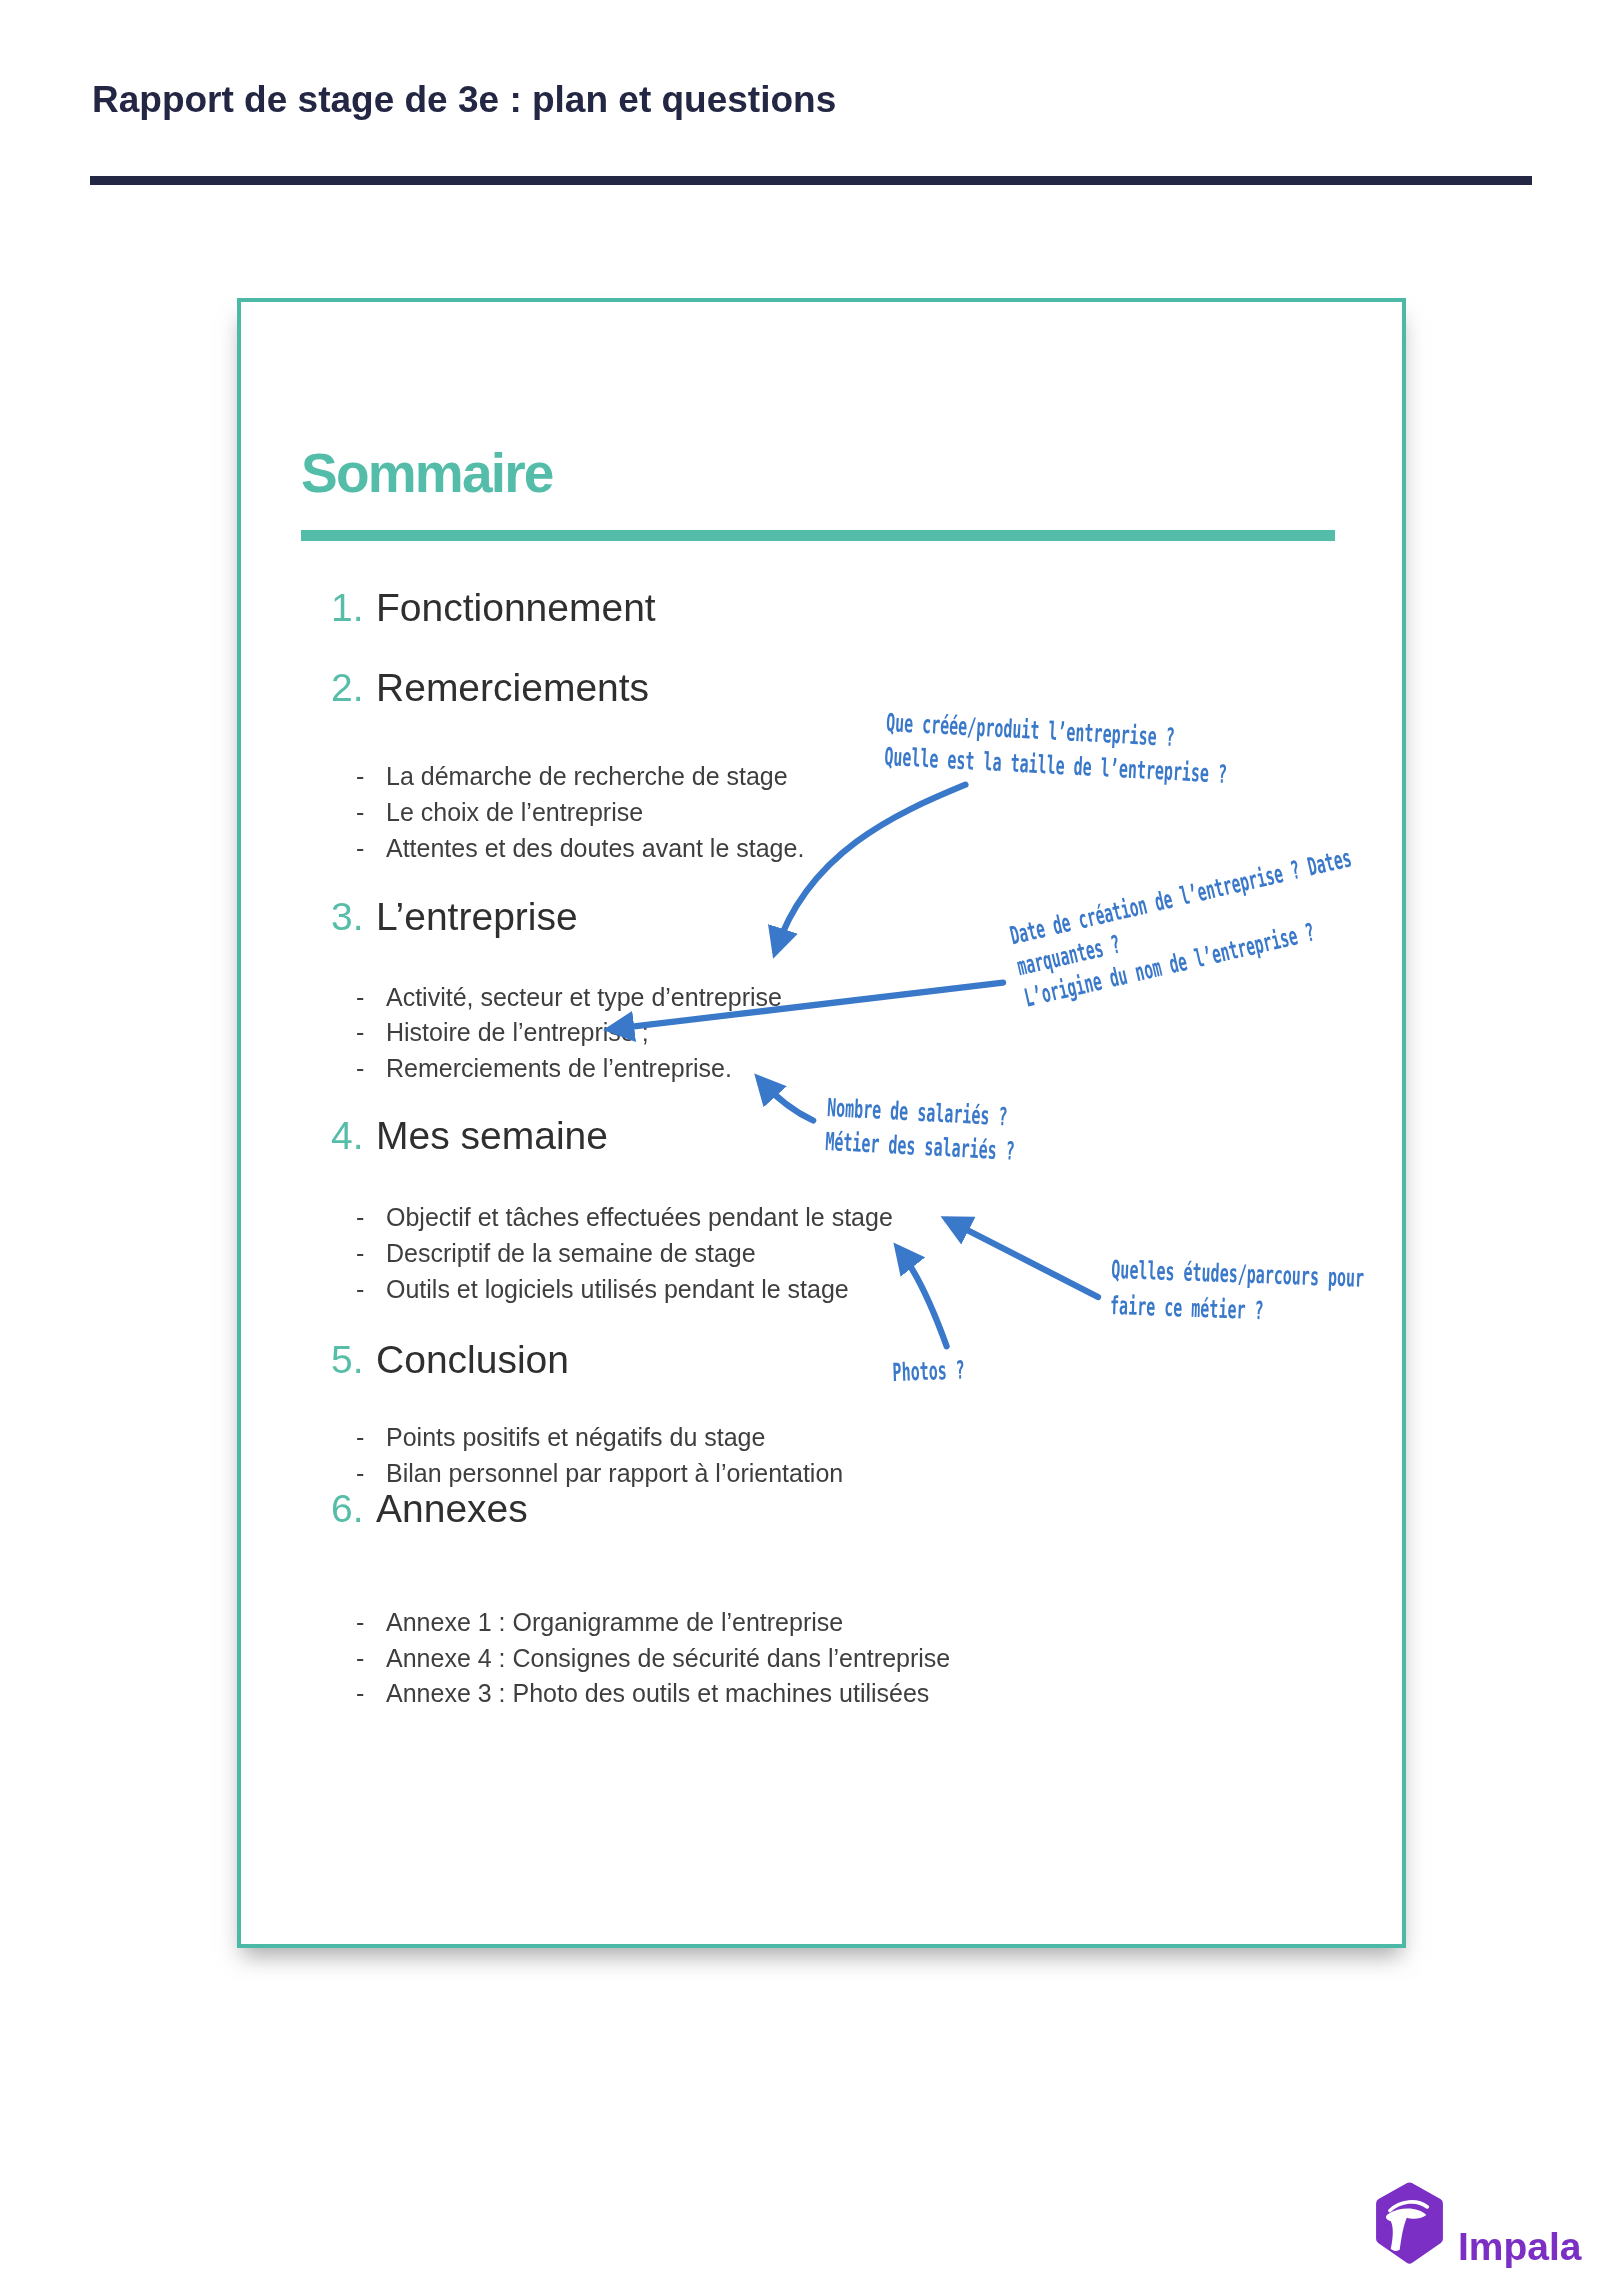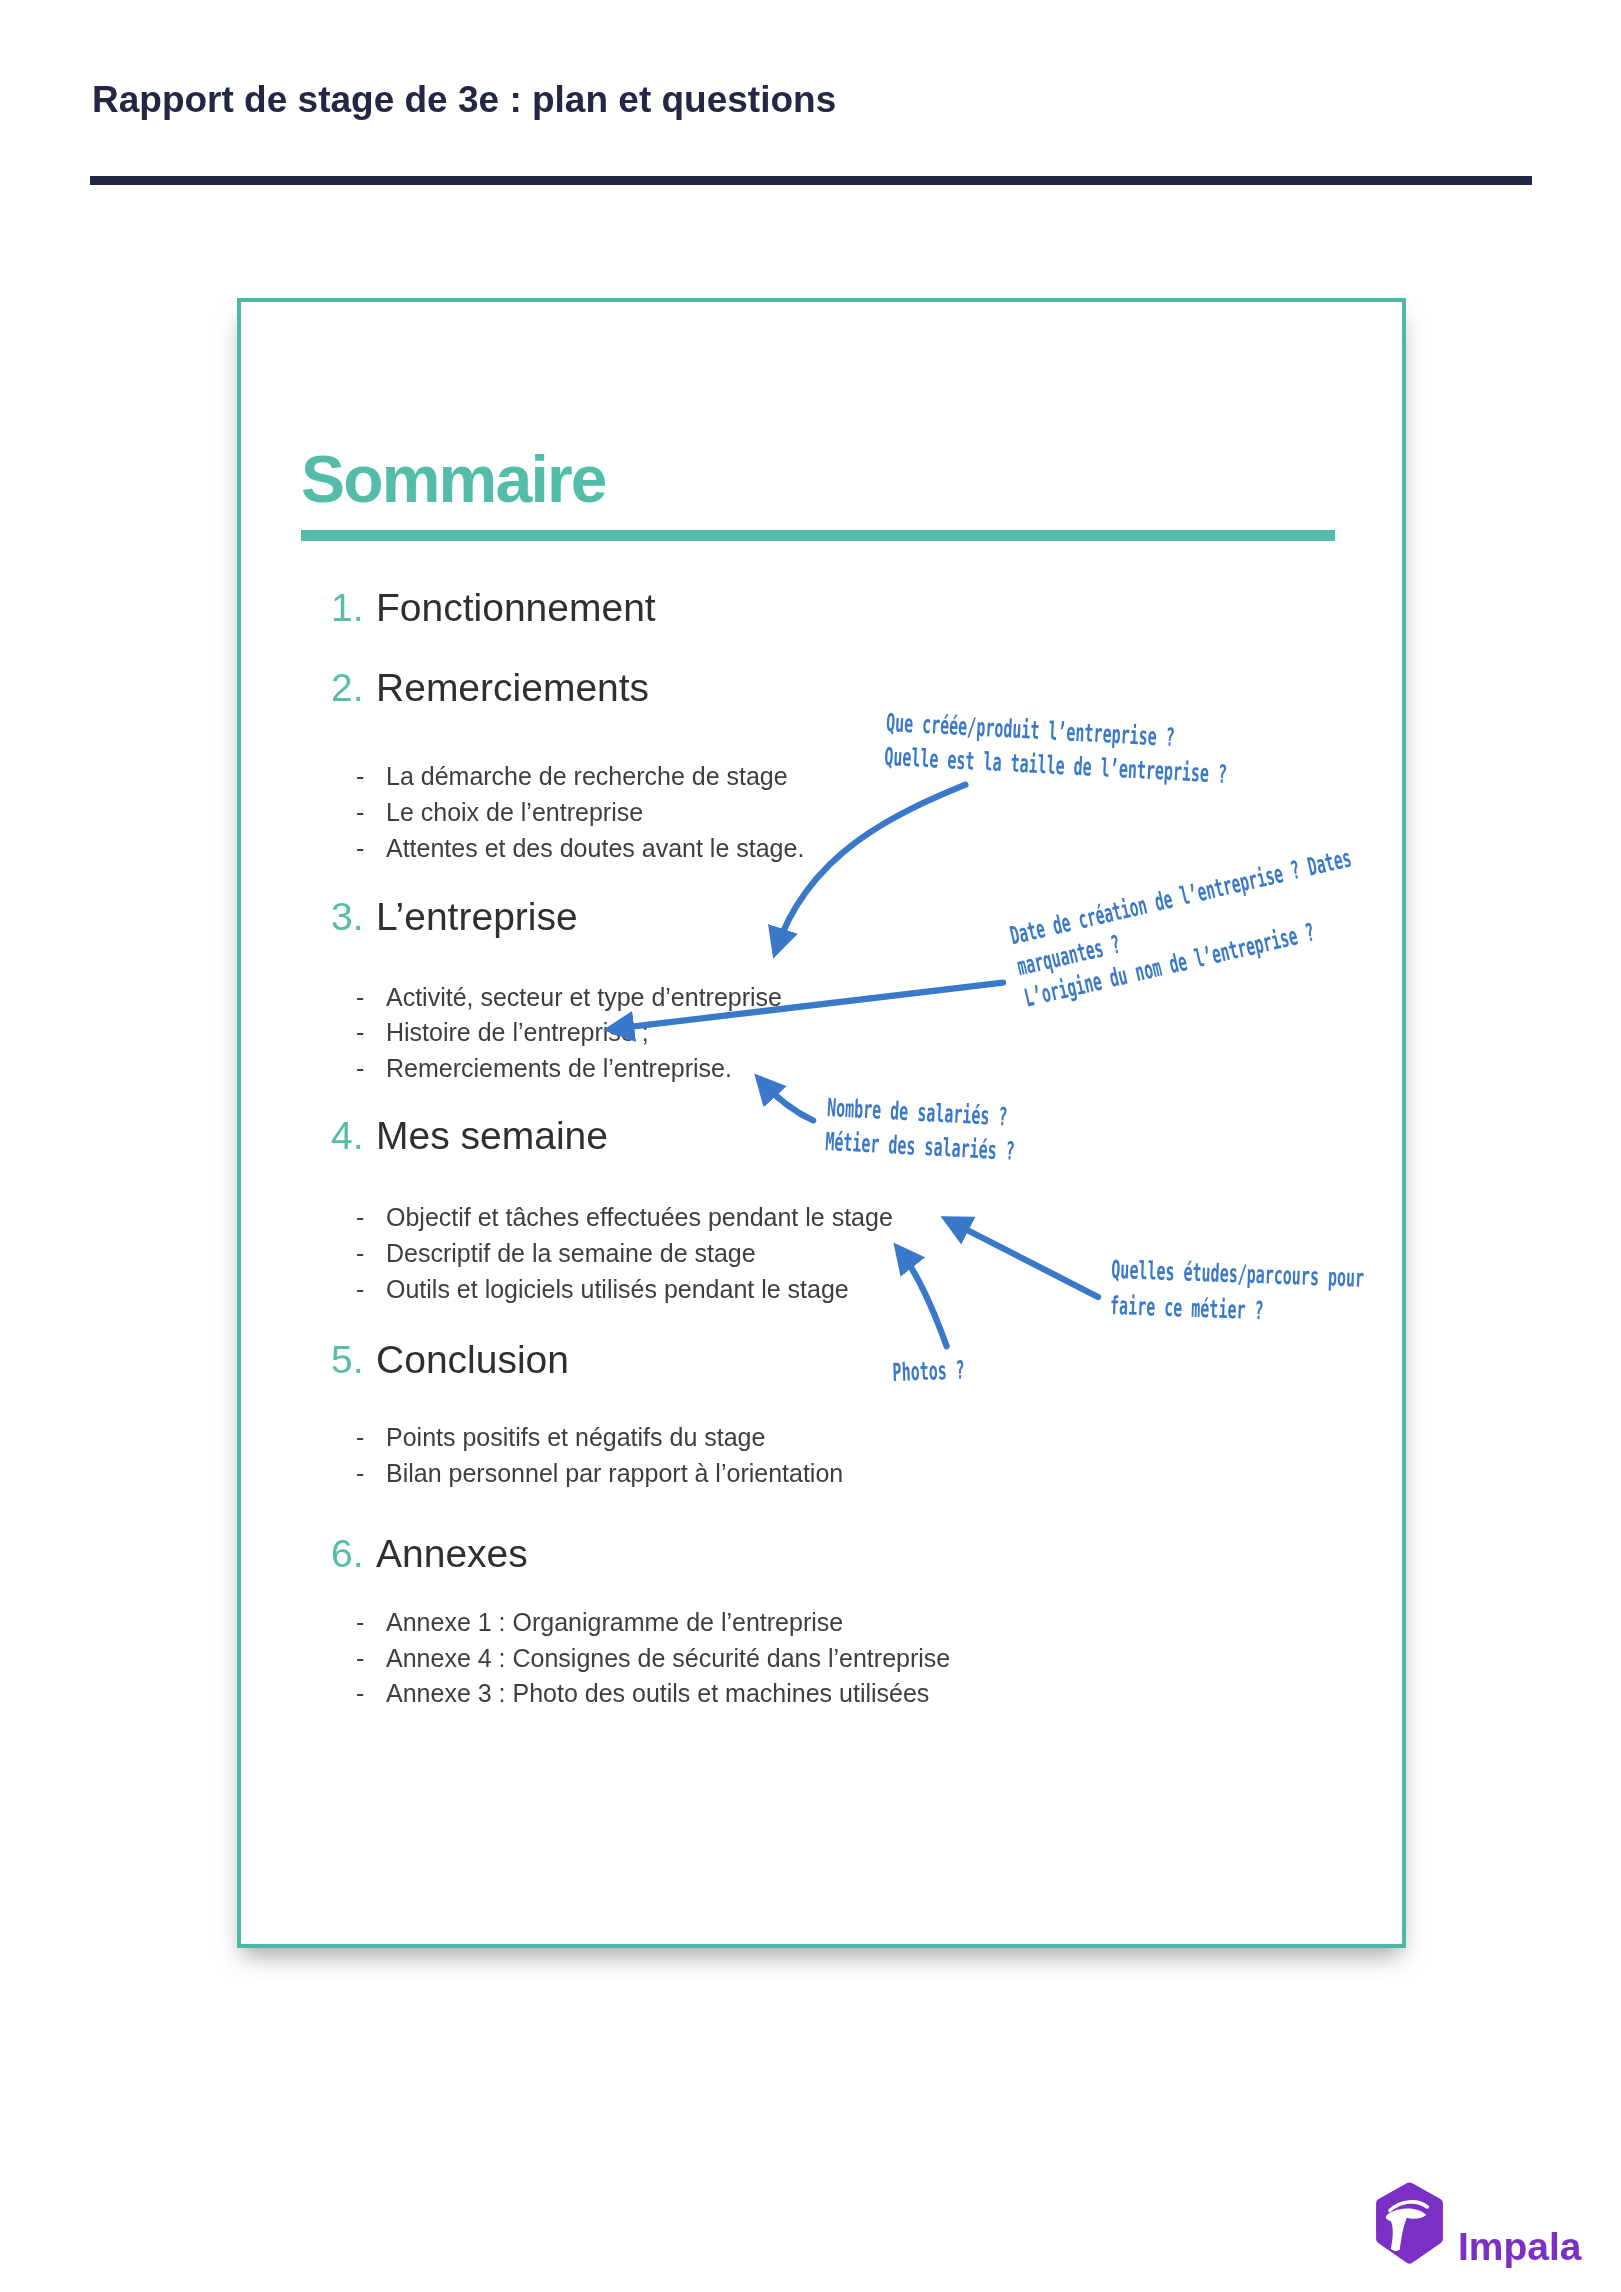--- a/index.html
+++ b/index.html
@@ -21,21 +21,21 @@
     background:#232743;
   }
   
   .doc-card{
     position:absolute;left:237px;top:298px;width:1169px;height:1650px;
     background:#ffffff;border:4.5px solid #4bb9a5;box-sizing:border-box;
     box-shadow:0 14.3px 21.5px -5.4px rgba(100,100,100,0.55);
   }
   .sommaire-title{
     position:absolute;left:301px;top:446px;
-    font-size:66px;font-weight:700;letter-spacing:-1.8px;
+    font-size:55px;font-weight:700;letter-spacing:-1.8px;
     color:#54bda9;line-height:1;
   }
   .sommaire-rule{
     position:absolute;left:301px;top:530px;width:1034px;height:10.7px;
     background:#54bda9;
   }
   
   .sec{
     position:absolute;left:331px;
     font-size:39px;font-weight:400;color:#2f2f2f;
@@ -141,21 +141,21 @@
   </div>
   <div class="item" style="top:1422px">
     <span class="dash">-</span>
       <span>Points positifs et négatifs du stage</span>
   </div>
   <div class="item" style="top:1458px">
     <span class="dash">-</span>
       <span>Bilan personnel par rapport à l’orientation</span>
   </div>
 
-  <div class="sec" style="top:1533px">
+  <div class="sec" style="top:1488px">
     <span class="num">6.</span><span>Annexes</span>
   </div>
   <div class="item" style="top:1607px">
     <span class="dash">-</span>
       <span>Annexe 1 : Organigramme de l’entreprise</span>
   </div>
   <div class="item" style="top:1643px">
     <span class="dash">-</span>
       <span>Annexe 4 : Consignes de sécurité dans l’entreprise</span>
   </div>

